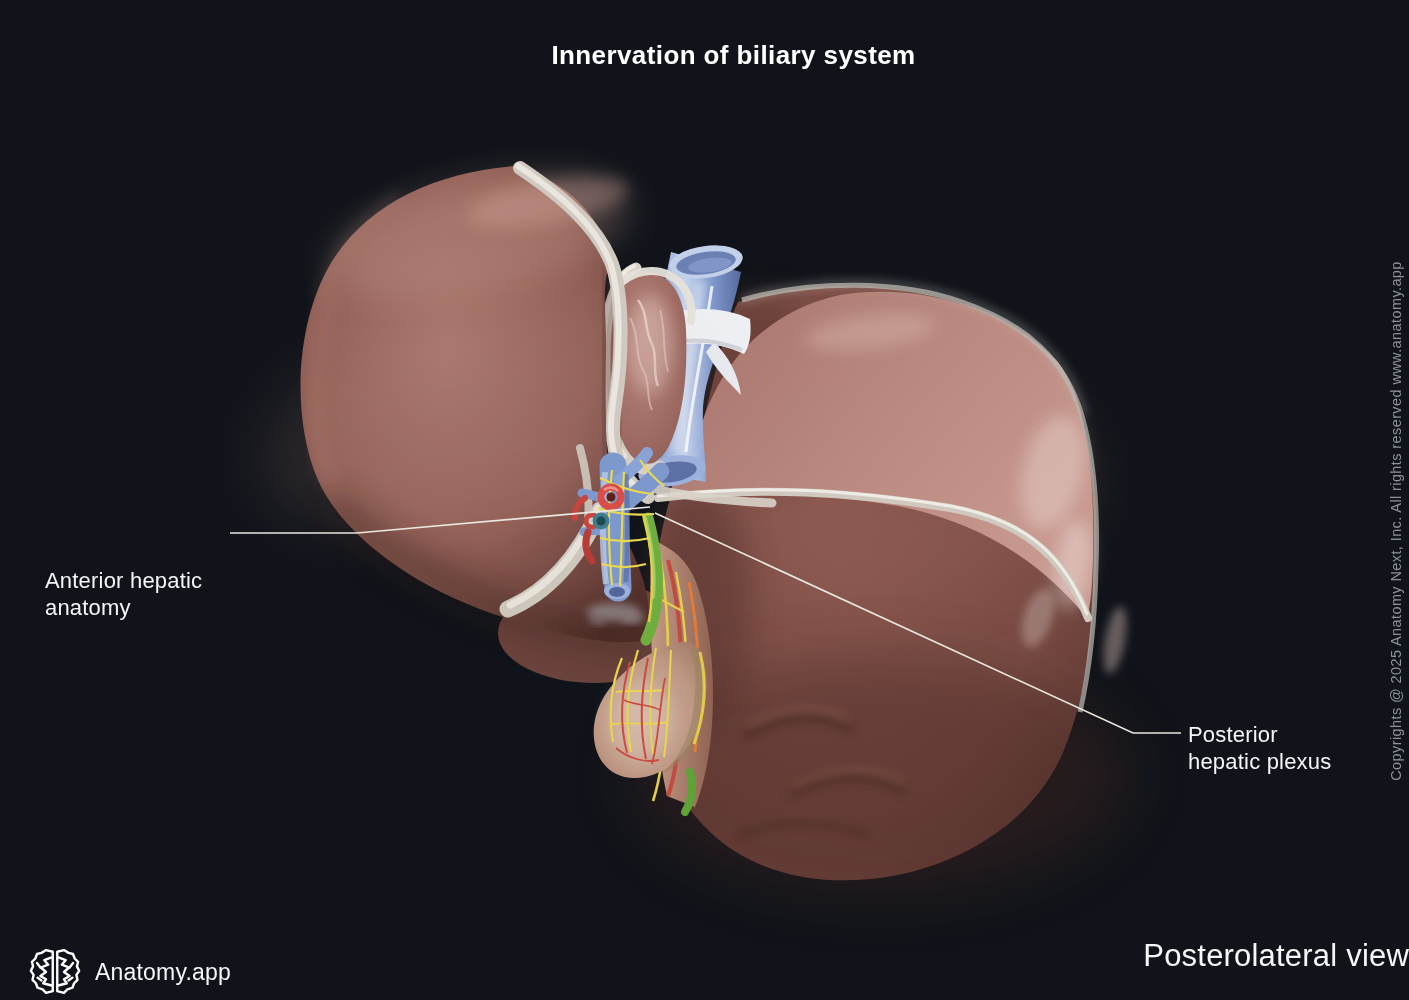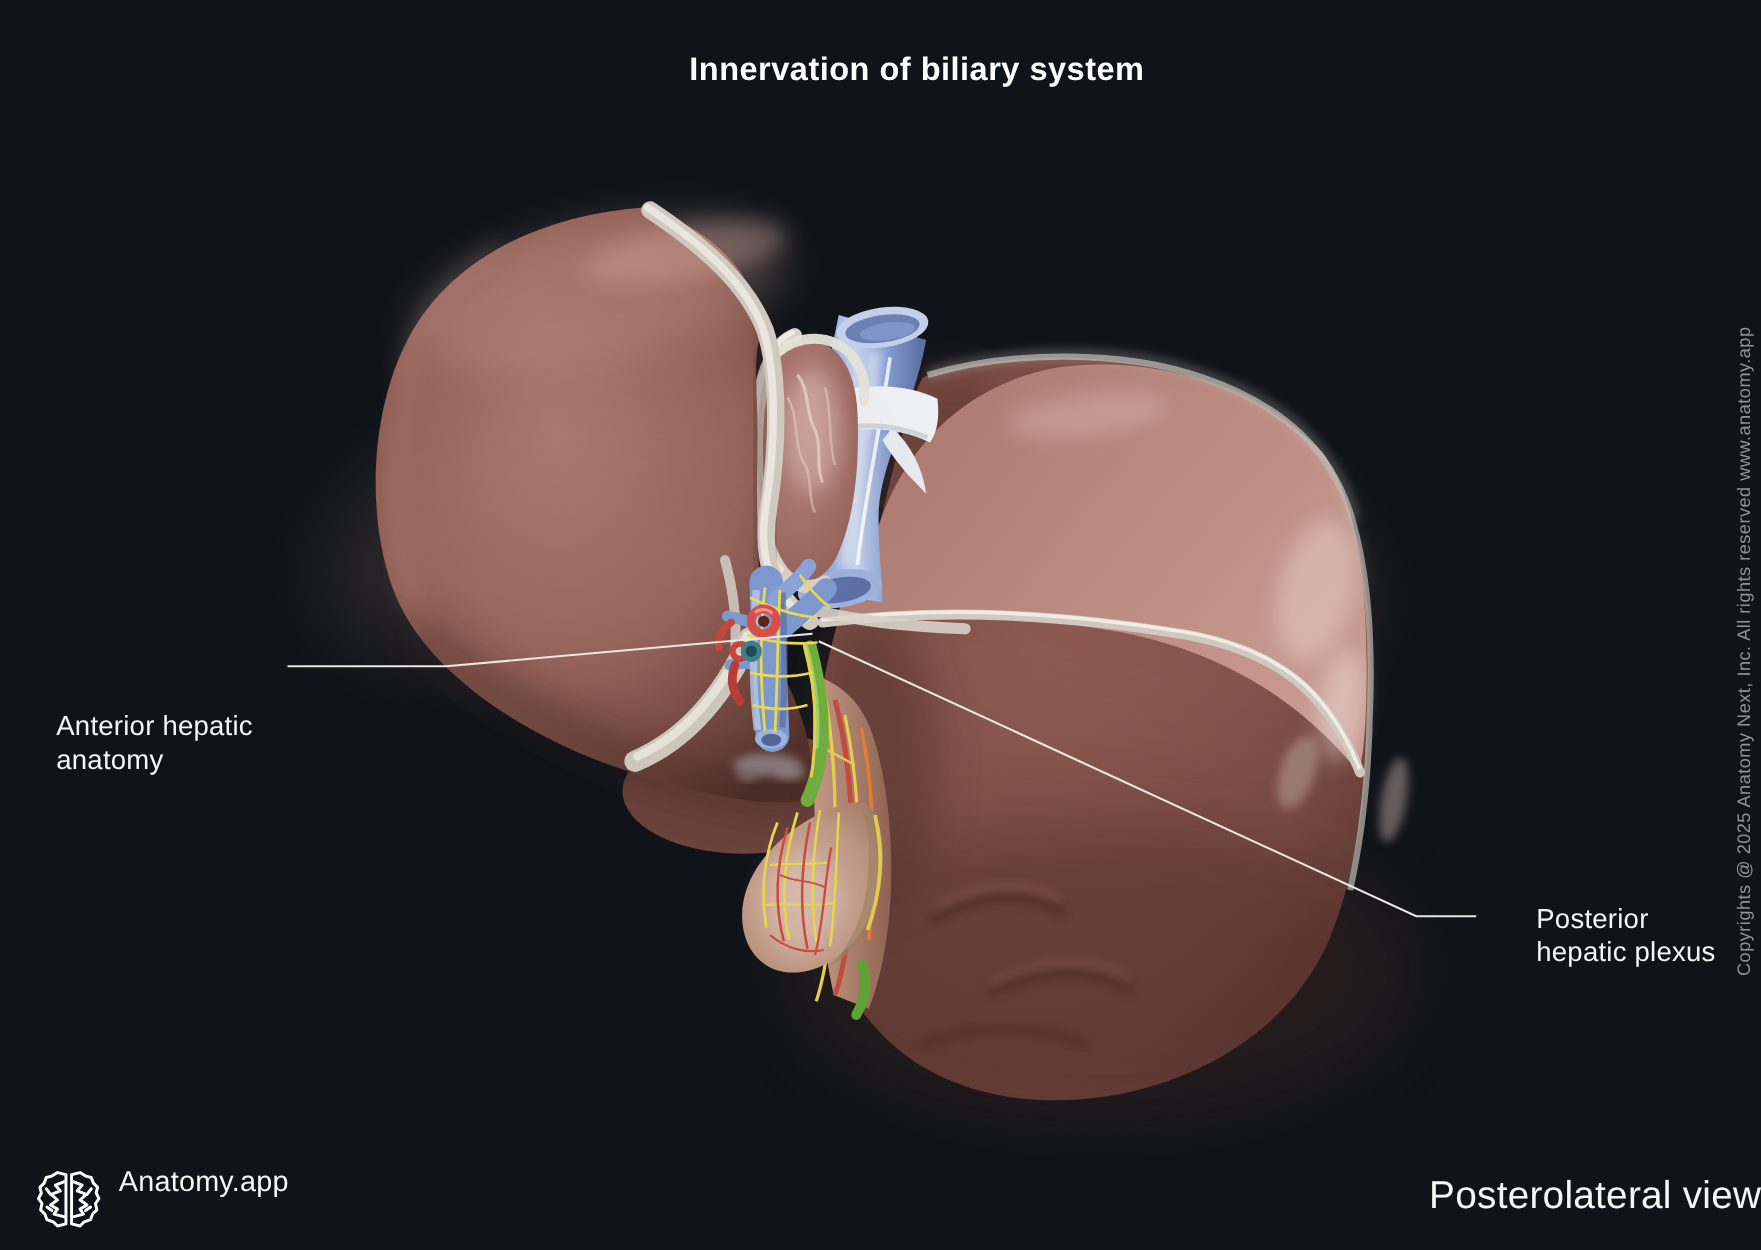--- a/index.html
+++ b/index.html
@@ -12,27 +12,27 @@
   .page-title{
     position:absolute;left:0;top:40px;width:100%;text-align:center;
     font-size:26px;font-weight:700;letter-spacing:.4px;color:#ffffff;padding-left:29px;
   }
   .anno{
     position:absolute;font-size:22px;line-height:27px;font-weight:400;
     color:#f5f5f6;letter-spacing:.2px;
   }
   .anno span{display:block;}
   .anno-anterior{left:45px;top:519px;margin-top:48px;}
-  .anno-posterior{left:1188px;top:721px;margin-left:41px;}
+  .anno-posterior{left:1188px;top:721px;}
   .view-label{
     position:absolute;left:0;bottom:26px;width:100%;text-align:right;
     font-size:31px;font-weight:500;color:#f6f6f7;letter-spacing:.2px;
   }
   .brand{
-    position:absolute;left:28px;bottom:12px;display:flex;gap:13px;
+    position:absolute;left:28px;bottom:0;display:flex;align-items:center;gap:13px;
   }
   .brand-name{font-size:23px;font-weight:500;color:#f6f6f7;letter-spacing:.2px;}
   .watermark{
     position:absolute;right:5px;top:521px;
     writing-mode:vertical-rl;transform:translateY(-50%) rotate(180deg);
     font-size:14.5px;color:#8f9398;letter-spacing:.4px;white-space:nowrap;
   }
 </style>
 </head>
 <body>

